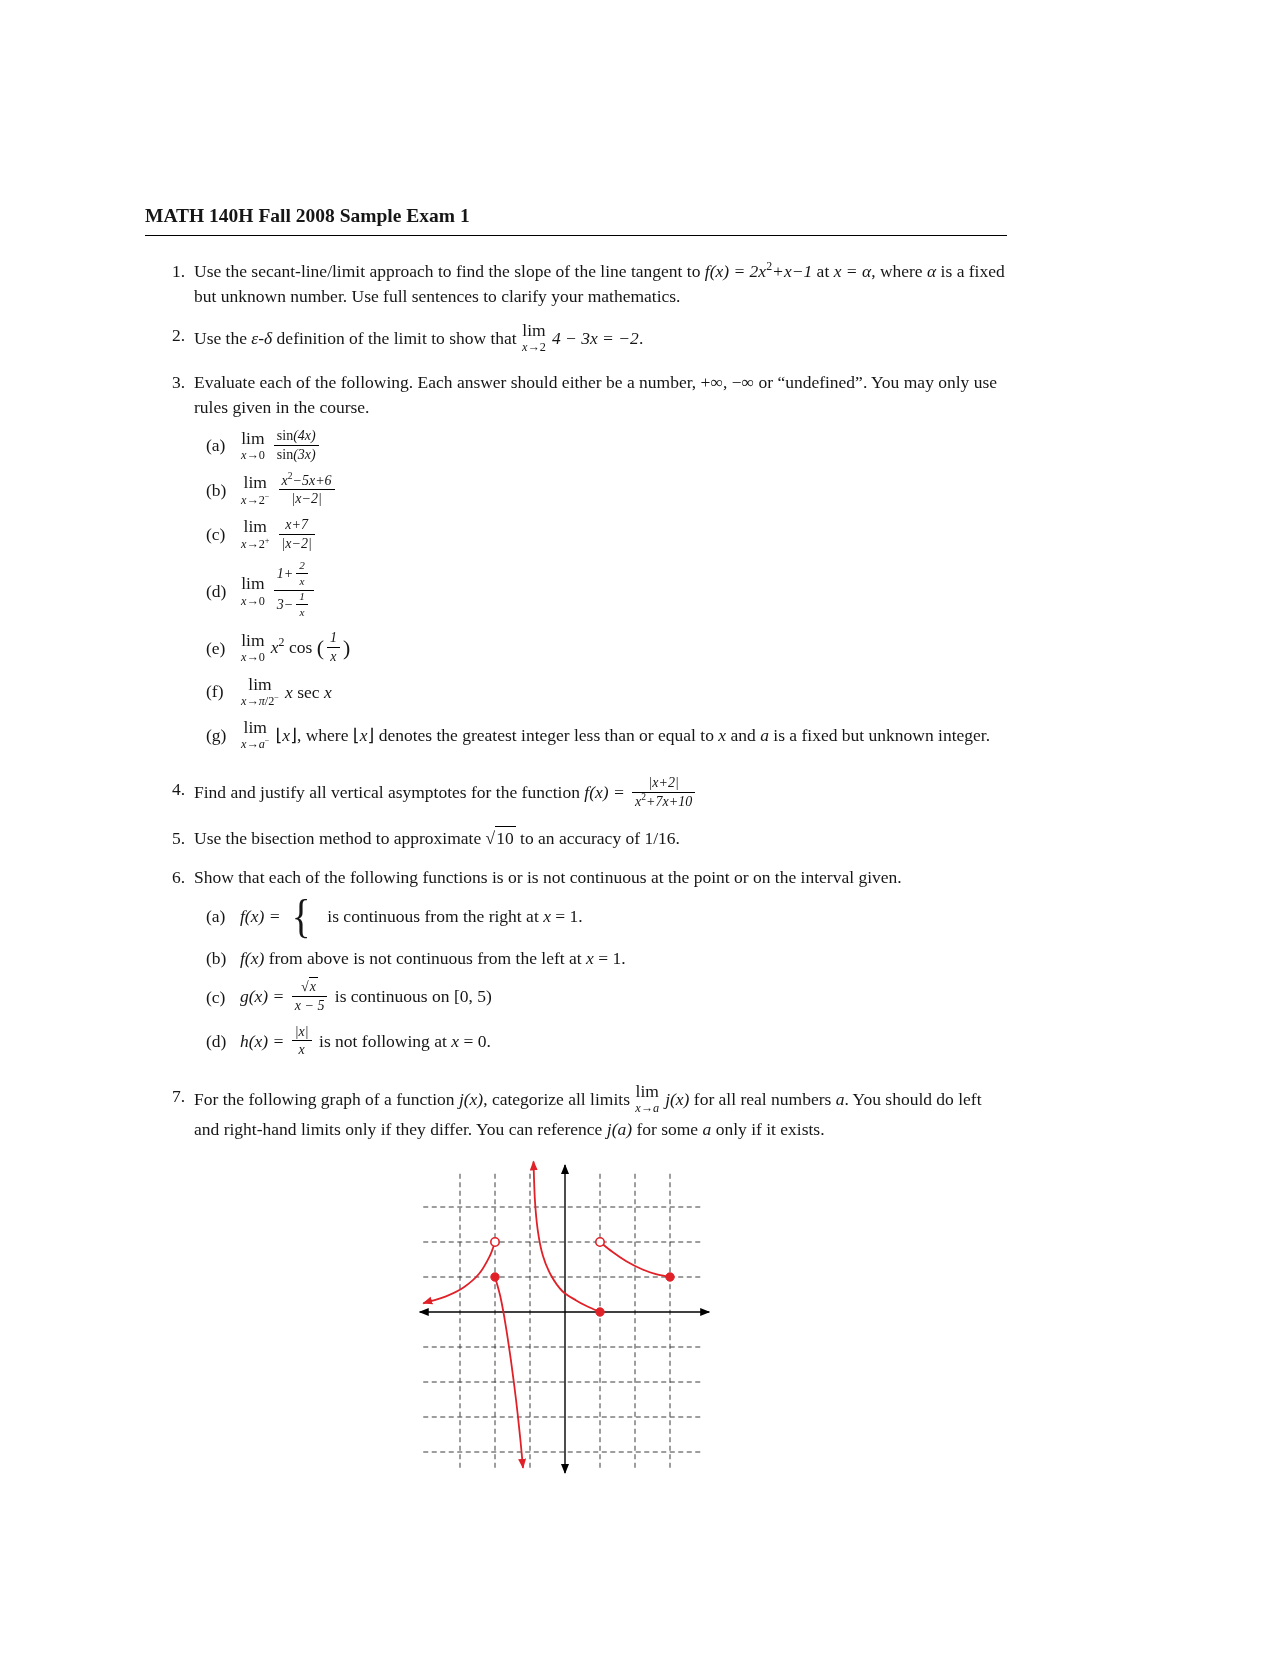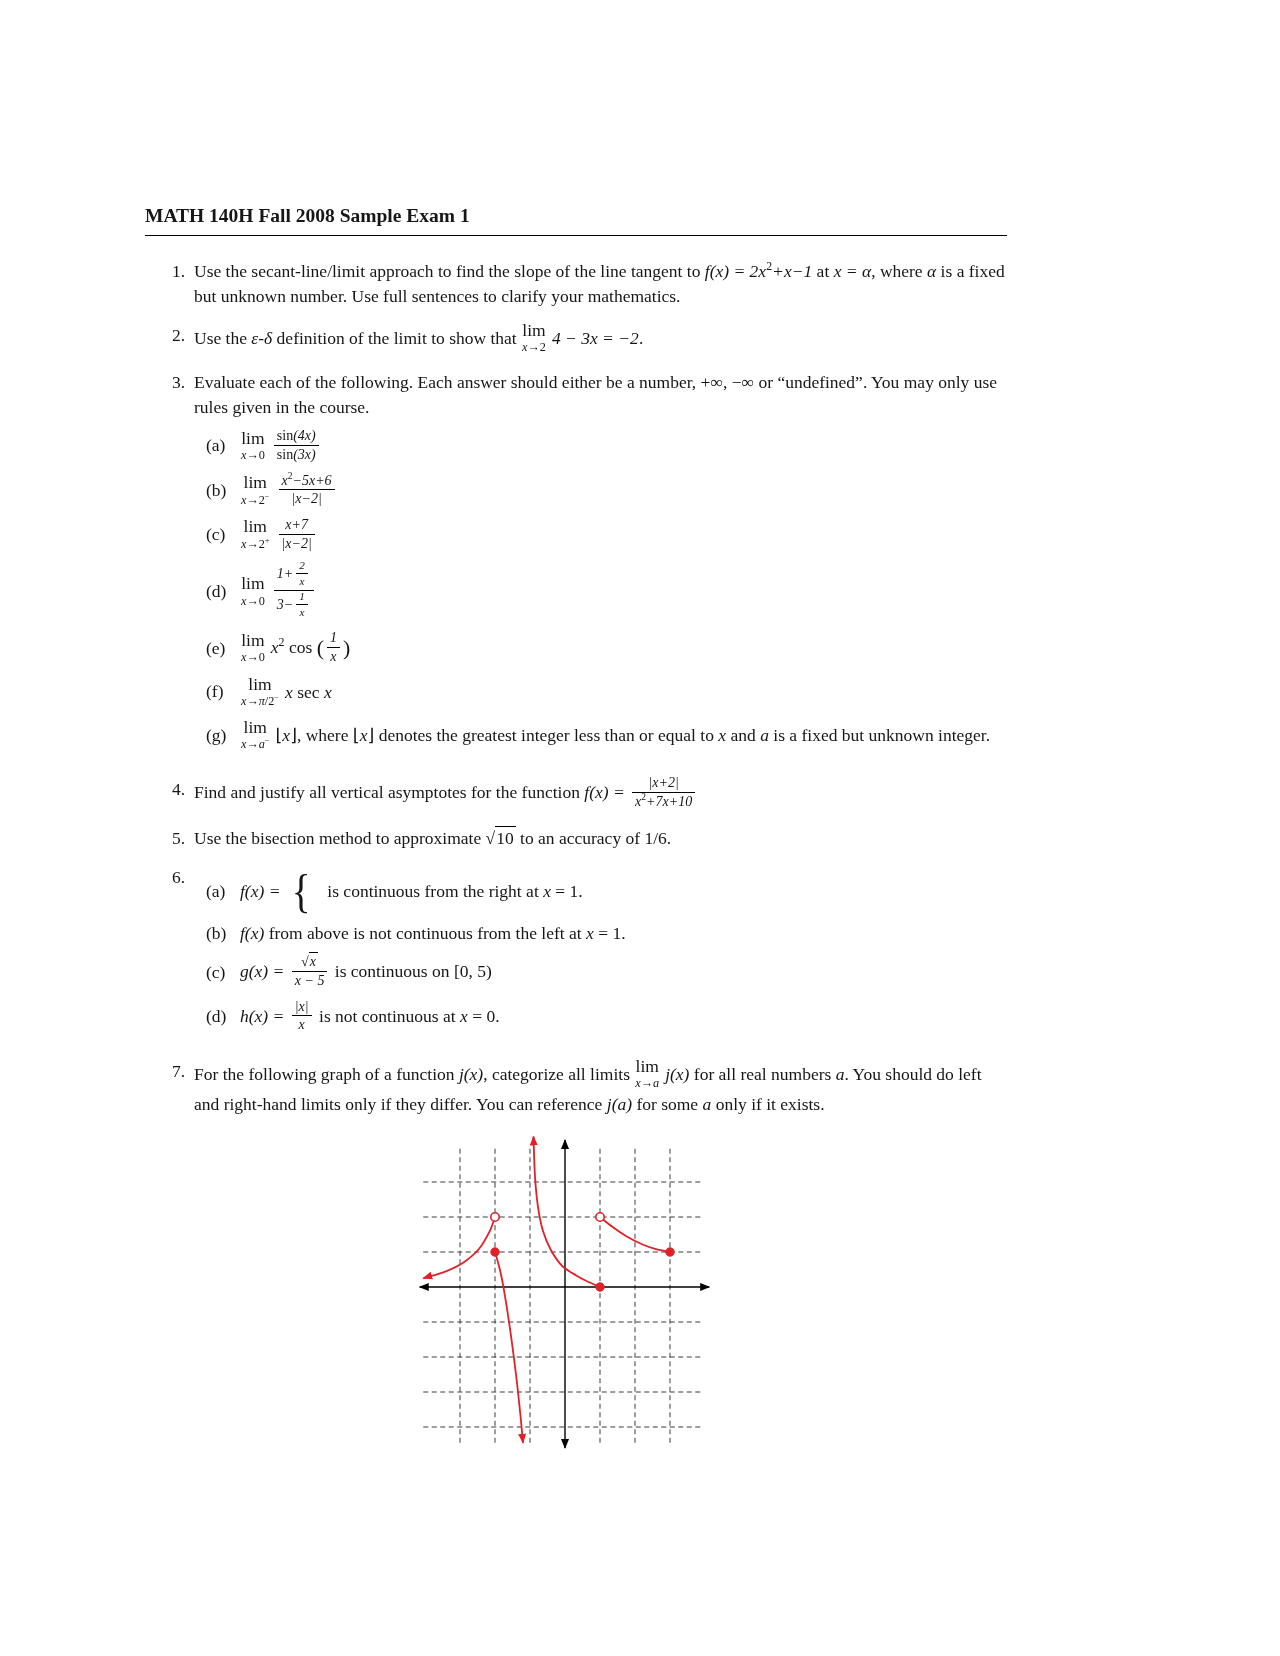--- a/index.html
+++ b/index.html
@@ -108,43 +108,44 @@
         </div>
         <div class="prob">
           <span class="num">4.</span>
           <div class="pcontent">
             <div class="line"><span class="t">Find and justify all vertical asymptotes for the function </span><span class="m">f(x) = </span><span class="frac"><span class="fnum"><span class="m">|x+2|</span></span><span class="fden"><span class="m">x</span><sup>2</sup><span class="m">+7x+10</span></span></span></div>
           </div>
         </div>
         <div class="prob">
           <span class="num">5.</span>
           <div class="pcontent">
-            <div class="line"><span class="t">Use the bisection method to approximate </span><span class="t">√</span><span class="ovl"><span class="t">10</span></span><span class="t"> to an accuracy of 1/6.</span></div>
+            <div class="line"><span class="t">Use the bisection method to approximate </span><span class="t">√</span><span class="ovl"><span class="t">10</span></span><span class="t"> to an accuracy of 1/16.</span></div>
           </div>
         </div>
         <div class="prob">
           <span class="num">6.</span>
           <div class="pcontent">
+            <div class="line"><span class="t">Show that each of the following functions is or is not continuous at the point or on the interval given.</span></div>
             <div class="sub">
               <span class="sublabel">(a)</span>
               <div class="subcontent"><span class="m">f(x) = </span><span class="cases">
                   <span class="brace">{</span>
                 </span><span class="t"> is continuous from the right at </span><span class="m">x</span><span class="t"> = 1.</span></div>
             </div>
             <div class="sub">
               <span class="sublabel">(b)</span>
               <div class="subcontent"><span class="m">f(x)</span><span class="t"> from above is not continuous from the left at </span><span class="m">x</span><span class="t"> = 1.</span></div>
             </div>
             <div class="sub">
               <span class="sublabel">(c)</span>
               <div class="subcontent"><span class="m">g(x) = </span><span class="frac"><span class="fnum"><span class="t">√</span><span class="ovl"><span class="m">x</span></span></span><span class="fden"><span class="m">x − 5</span></span></span><span class="t"> is continuous on [0, 5)</span></div>
             </div>
             <div class="sub">
               <span class="sublabel">(d)</span>
-              <div class="subcontent"><span class="m">h(x) = </span><span class="frac"><span class="fnum"><span class="m">|x|</span></span><span class="fden"><span class="m">x</span></span></span><span class="t"> is not continuous at </span><span class="m">x</span><span class="t"> = 0.</span></div>
+              <div class="subcontent"><span class="m">h(x) = </span><span class="frac"><span class="fnum"><span class="m">|x|</span></span><span class="fden"><span class="m">x</span></span></span><span class="t"> is not following at </span><span class="m">x</span><span class="t"> = 0.</span></div>
             </div>
           </div>
         </div>
         <div class="prob">
           <span class="num">7.</span>
           <div class="pcontent">
             <div class="line"><span class="t">For the following graph of a function </span><span class="m">j(x)</span><span class="t">, categorize all limits </span><span class="under"><span class="utop"><span class="fn">lim</span></span><span class="ubot"><span class="m">x</span><span class="t">→</span><span class="m">a</span></span></span><span class="m">j(x)</span><span class="t"> for all real numbers </span><span class="m">a</span><span class="t">. You should do left and right-hand limits only if they differ. You can reference </span><span class="m">j(a)</span><span class="t"> for some </span><span class="m">a</span><span class="t"> only if it exists.</span></div>
           </div>
         </div>
       </main>

